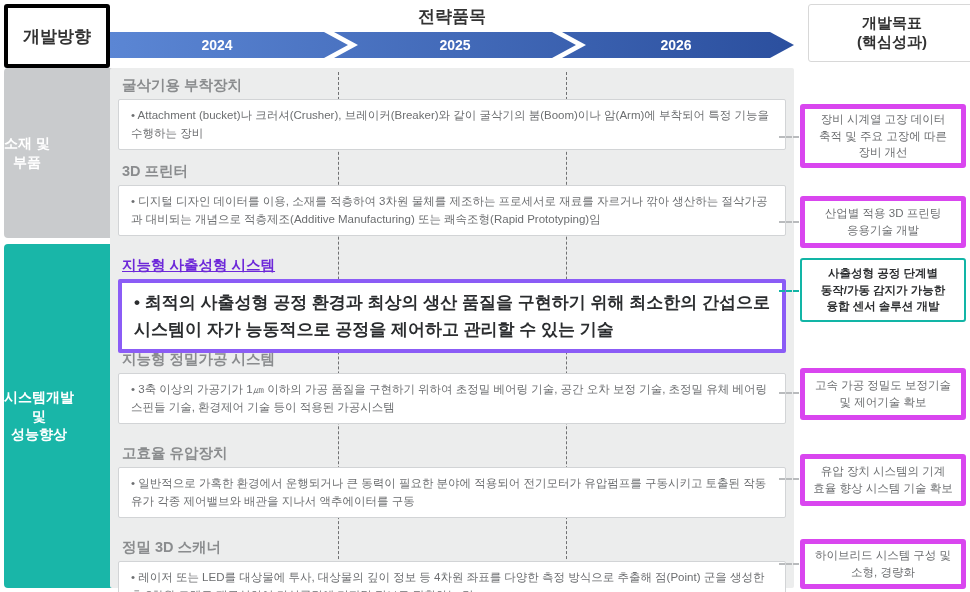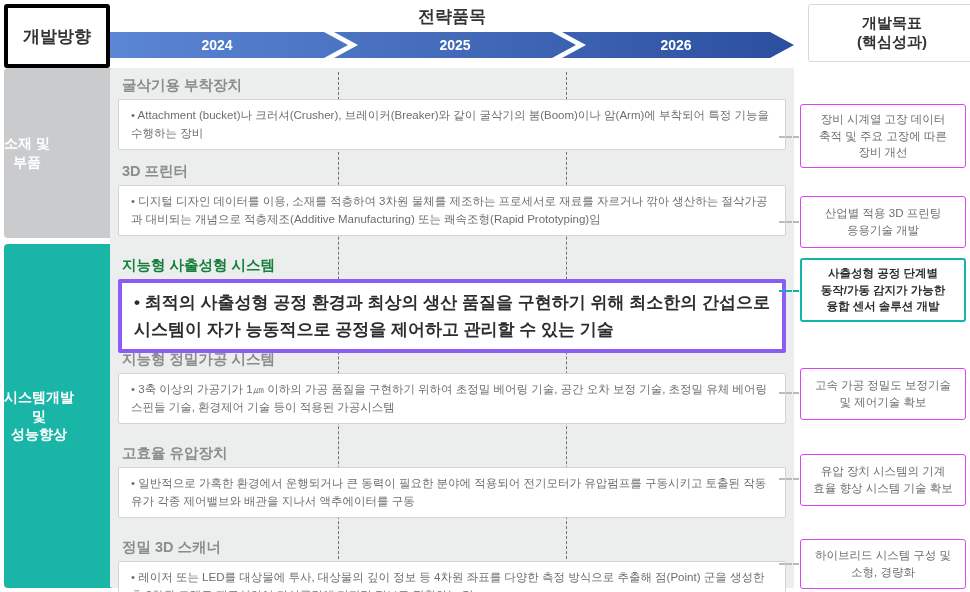--- a/index.html
+++ b/index.html
@@ -54,35 +54,35 @@
   }
   .vline{position:absolute;width:0;border-left:1px dashed #6f7072;top:4px;height:512px;}
   .vline.v1{left:228px;}
   .vline.v2{left:456px;}
 
   .grp{position:absolute;left:8px;width:668px;}
   .grp-title{
     font-size:14.5px;font-weight:bold;color:#8a8c8e;
     margin:0 0 4px 4px;
   }
-  .grp.hl .grp-title{color:#15803d;}
+  .grp.hl .grp-title{color:#6d28d9;text-decoration:underline;}
   .desc{
     border:1px solid #d2d4d6;background:#ffffff;border-radius:2px;
     padding:6px 12px;font-size:11.5px;line-height:1.6;color:#6c6e70;
   }
   .grp.hl .desc{
     border:4px solid #8b5cf6;color:#2b2d2f;font-weight:bold;font-size:17px;
   }
   .desc .bullet{display:block;}
   .desc .bullet:before{content:"• ";}
 
   
   .goal{
     position:absolute;left:800px;width:166px;
-    border:1px solid #d946ef;border-radius:3px;background:#ffffff;
+    border:5px solid #d946ef;border-radius:3px;background:#ffffff;
     display:flex;align-items:center;justify-content:center;text-align:center;
     font-size:11.5px;line-height:1.45;color:#6c6e70;padding:0 6px;
     box-sizing:border-box;
   }
   .goal.hl{border:2px solid #12b5a6;color:#2b2d2f;font-weight:bold;}
 
   
   .conn{position:absolute;left:779px;width:20px;height:0;border-top:2px dashed #b9bbbd;}
   .conn.hl{border-top:2px dashed #12b5a6;}
 </style>

